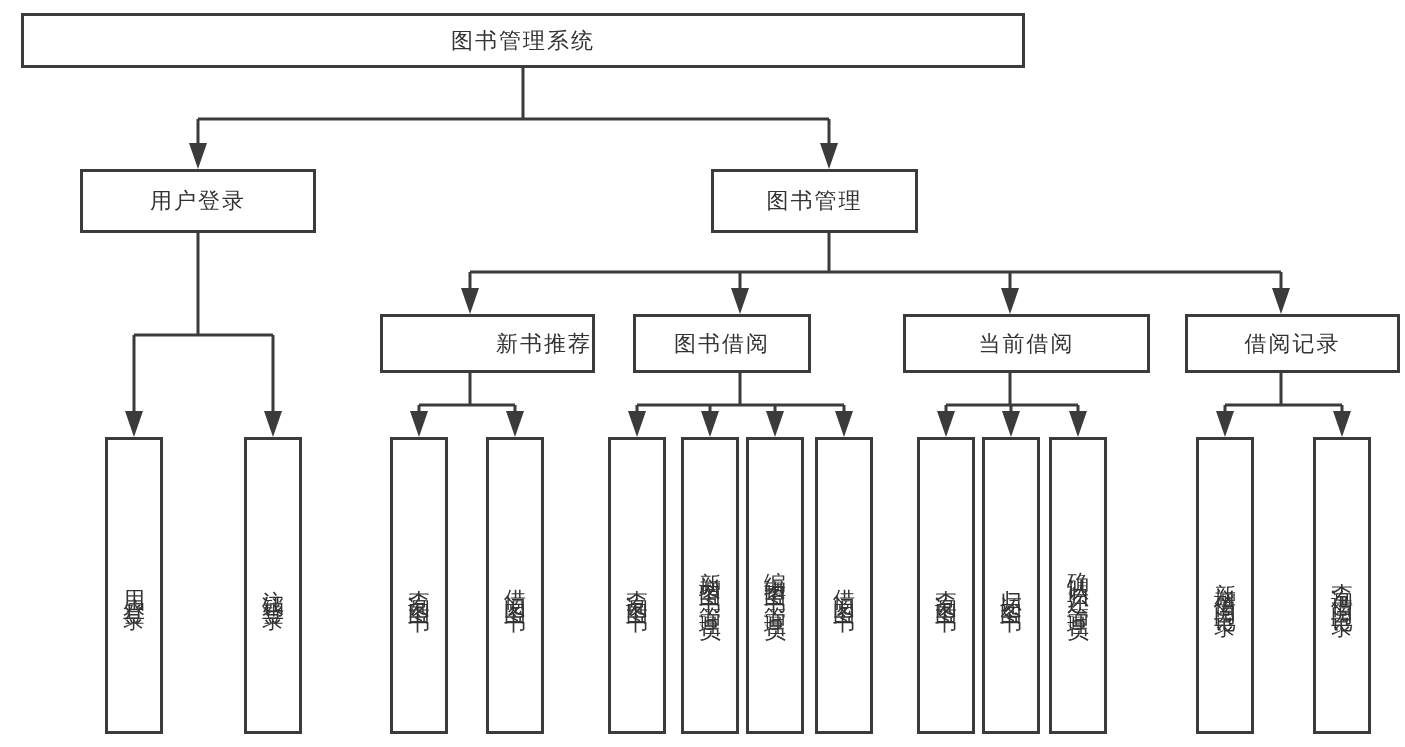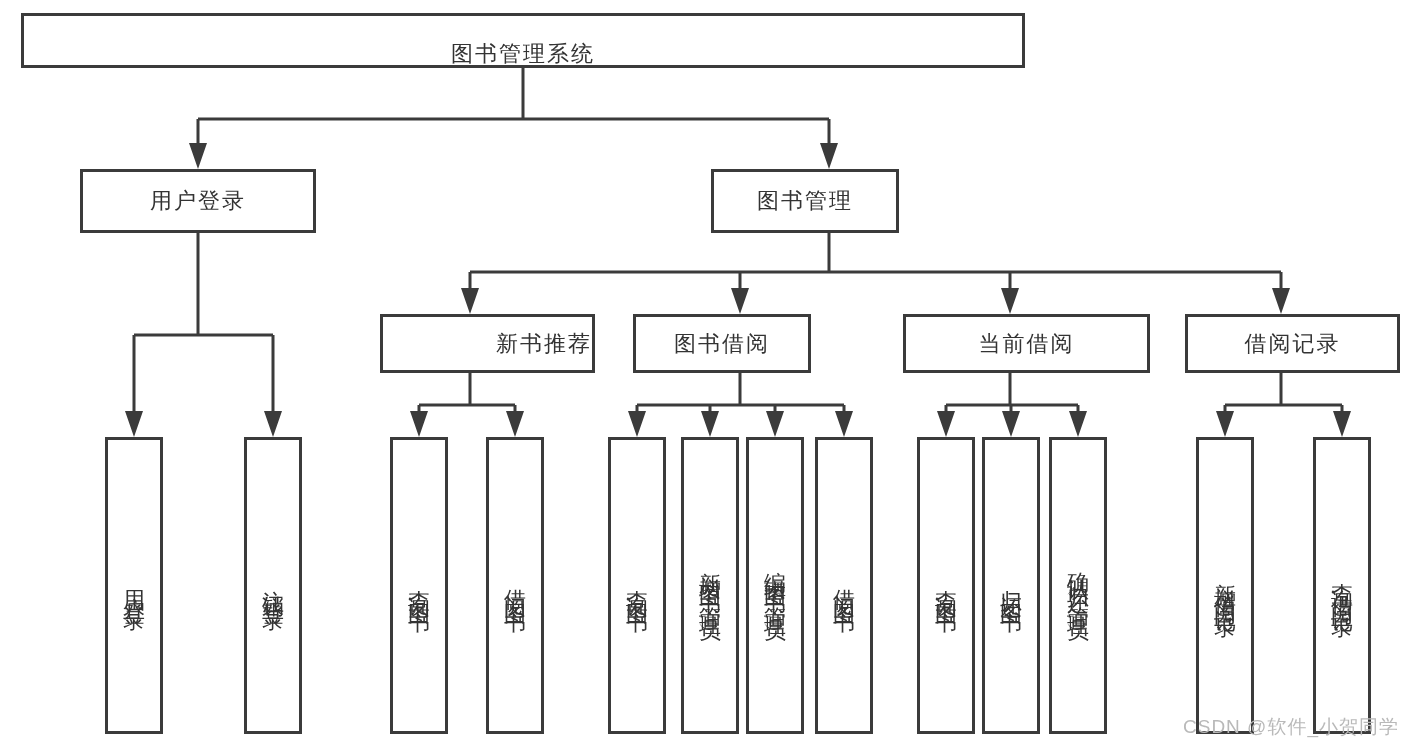--- a/index.html
+++ b/index.html
@@ -87,28 +87,28 @@
       M1001 288 L1019 288 L1010 314 Z  M1272 288 L1290 288 L1281 314 Z
       M125 411 L143 411 L134 437 Z  M264 411 L282 411 L273 437 Z
       M410 411 L428 411 L419 437 Z  M506 411 L524 411 L515 437 Z
       M628 411 L646 411 L637 437 Z  M701 411 L719 411 L710 437 Z
       M766 411 L784 411 L775 437 Z  M835 411 L853 411 L844 437 Z
       M937 411 L955 411 L946 437 Z  M1002 411 L1020 411 L1011 437 Z
       M1069 411 L1087 411 L1078 437 Z
       M1216 411 L1234 411 L1225 437 Z  M1333 411 L1351 411 L1342 437 Z"></path>
   </svg>
 
-  <div class="node h-node" style="left:21px; top:13px; width:1004px; height:55px;align-items:flex-end;">
+  <div class="node h-node" style="left:21px; top:13px; width:1004px; height:55px;">
     <span>图书管理系统</span>
   </div>
 
   <div class="node h-node" style="left:80px; top:169px; width:236px; height:64px;">
     <span>用户登录</span>
   </div>
-  <div class="node h-node" style="left:711px; top:169px; width:188px; height:64px;">
+  <div class="node h-node" style="left:711px; top:169px; width:207px; height:64px;">
     <span>图书管理</span>
   </div>
 
   <div class="node h-node" style="left:380px; top:314px; width:215px; height:59px;justify-content:flex-end;">
     <span>新书推荐</span>
   </div>
   <div class="node h-node" style="left:633px; top:314px; width:178px; height:59px;">
     <span>图书借阅</span>
   </div>
   <div class="node h-node" style="left:903px; top:314px; width:247px; height:59px;">
@@ -155,15 +155,14 @@
     <span class="v-text">确认归还（管理员）</span>
   </div>
 
   <div class="node leaf" style="left:1196px;">
     <span class="v-text">新增借阅记录</span>
   </div>
   <div class="node leaf" style="left:1313px;">
     <span class="v-text">查询借阅记录</span>
   </div>
 
-  <div class="watermark">CSDN @软件_小贺同学</div>
 
 </div>
 
 </body></html>

